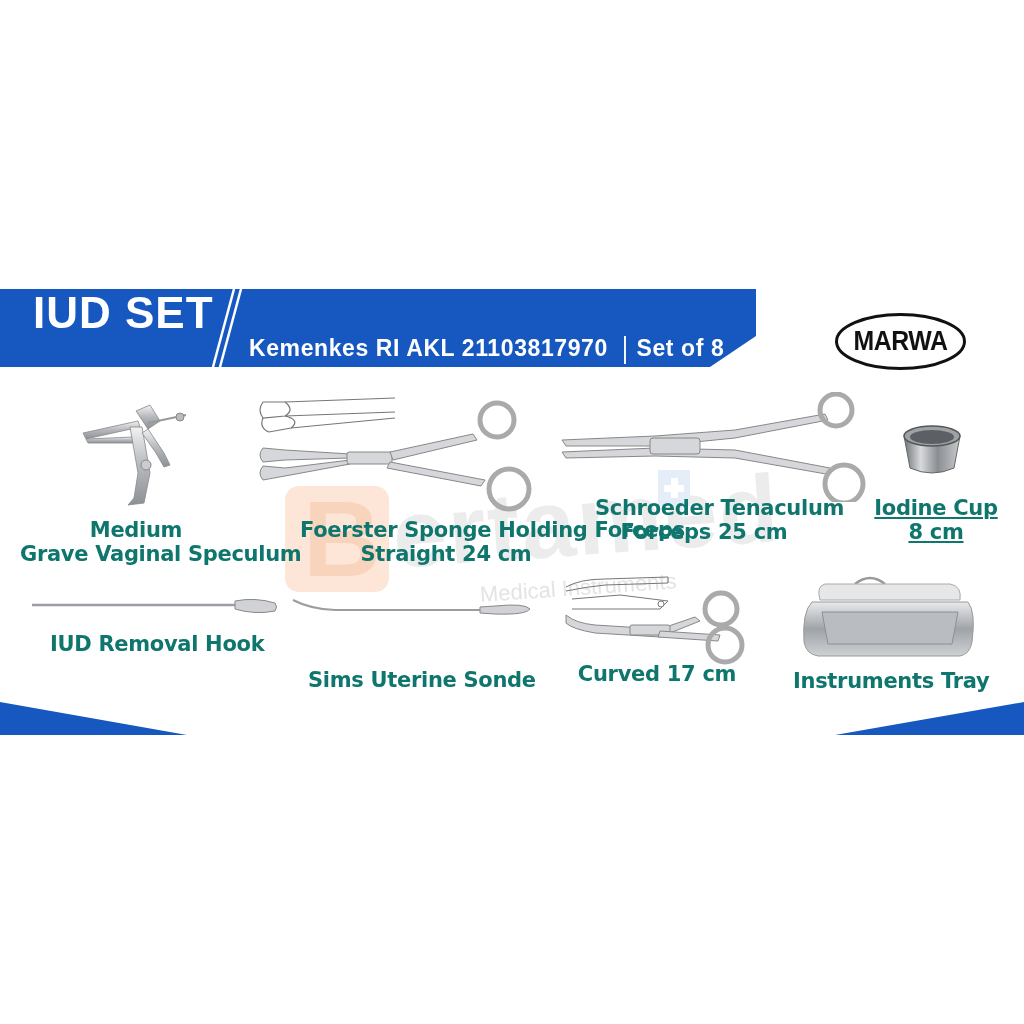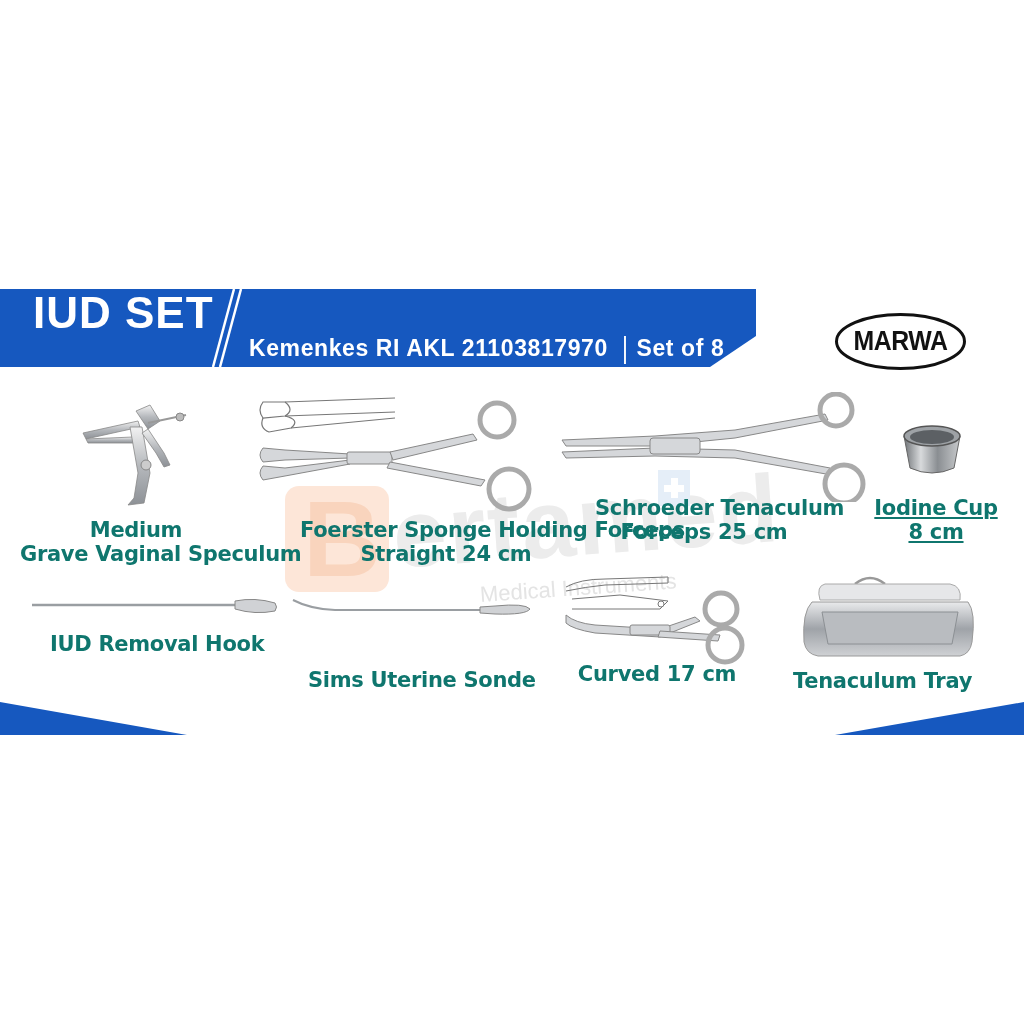--- a/index.html
+++ b/index.html
@@ -221,14 +221,14 @@
 <div class="label" style="left:50px;top:632px;width:200px;">
   <div>IUD Removal Hook</div>
 </div>
 <div class="label" style="left:308px;top:660px;width:200px;margin-top:8px;">
   <div>Sims Uterine Sonde</div>
 </div>
 <div class="label" style="left:543px;top:662px;width:228px;">
     <div>Curved 17 cm</div>
 </div>
 <div class="label" style="left:793px;top:669px;width:172px;">
-  <div>Tenaculum Tray</div>
+  <div>Instruments Tray</div>
 </div>
 
 </body></html>

